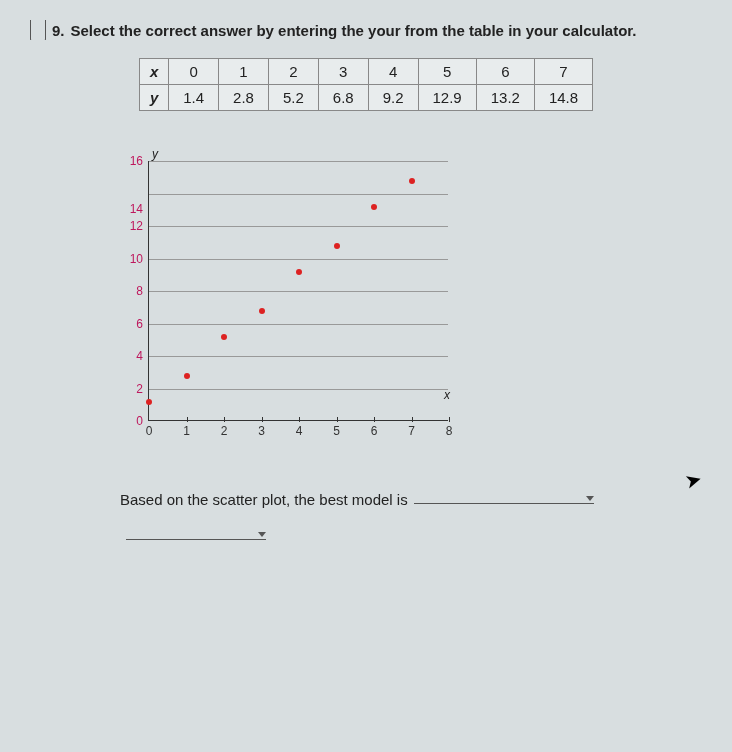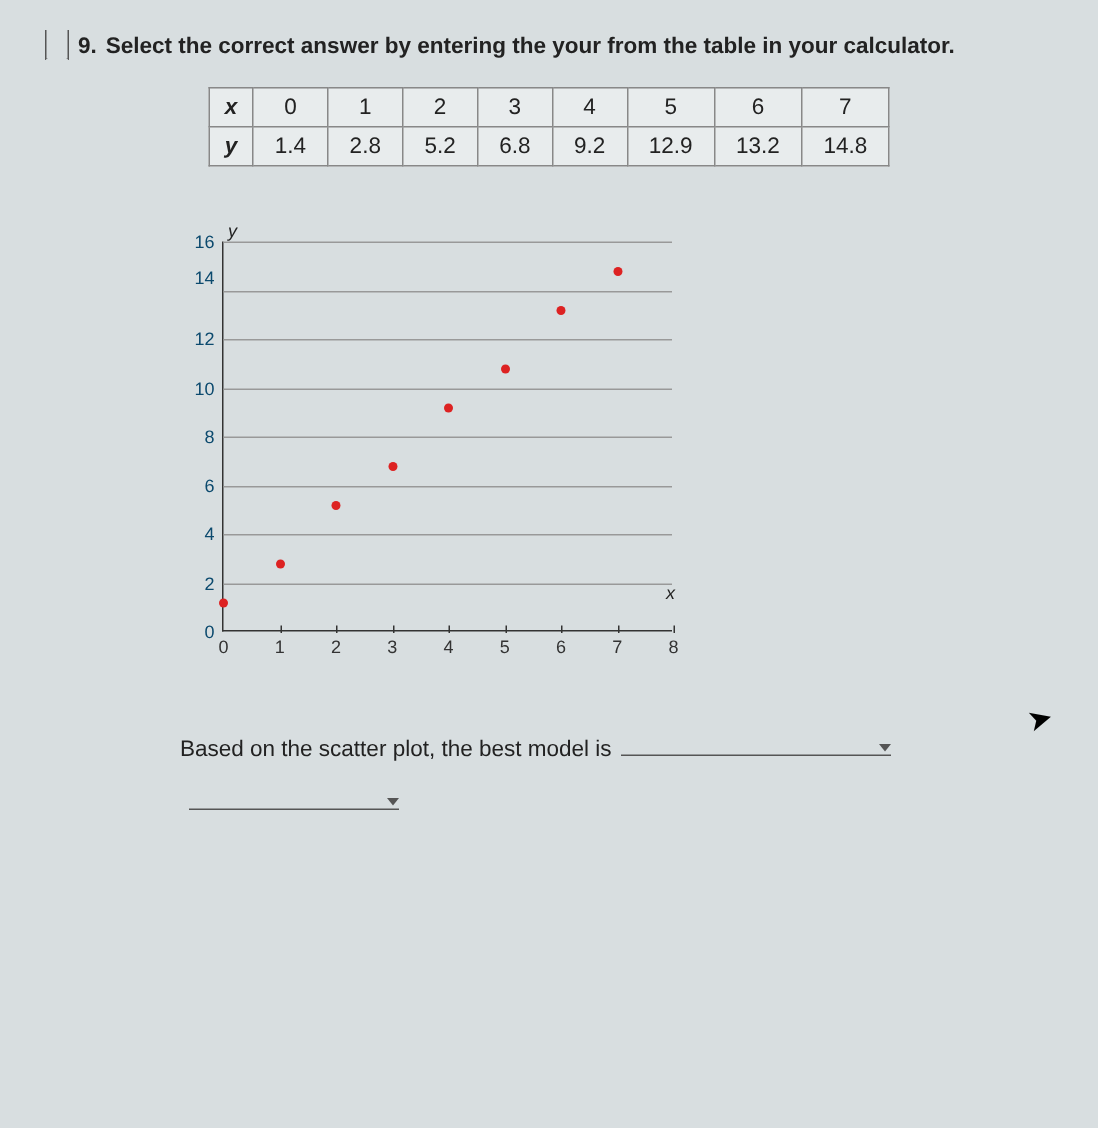--- a/index.html
+++ b/index.html
@@ -85,21 +85,21 @@
       left: 0;
       width: 100%;
       border-top: 1px solid #999;
     }
     .y-tick {
       position: absolute;
       right: 100%;
       margin-right: 6px;
       font-size: 12px;
       transform: translateY(-50%);
-      color: #0c4a6e;
+      color: #be185d;
     }
     .x-tick {
       position: absolute;
       top: 100%;
       margin-top: 4px;
       font-size: 12px;
       transform: translateX(-50%);
       color: #333;
     }
     .x-tick-mark {
@@ -201,21 +201,21 @@
       <div class="y-tick" style="top: 195px;">4</div>
       <div class="gridline" style="top: 162.5px;"></div>
       <div class="y-tick" style="top: 162.5px;">6</div>
       <div class="gridline" style="top: 130px;"></div>
       <div class="y-tick" style="top: 130px;">8</div>
       <div class="gridline" style="top: 97.5px;"></div>
       <div class="y-tick" style="top: 97.5px;">10</div>
       <div class="gridline" style="top: 65px;"></div>
       <div class="y-tick" style="top: 65px; text-align: right;">12</div>
       <div class="gridline" style="top: 32.5px;"></div>
-      <div class="y-tick" style="top: 24px;">14</div>
+      <div class="y-tick" style="top: 48px;">14</div>
       <div class="gridline" style="top: 0px;"></div>
       <div class="y-tick" style="top: 0px;">16</div>
       <div class="x-tick" style="left: 0px;">0</div>
       <div class="x-tick-mark" style="left: 37.5px;"></div>
       <div class="x-tick" style="left: 37.5px;">1</div>
       <div class="x-tick-mark" style="left: 75px;"></div>
       <div class="x-tick" style="left: 75px;">2</div>
       <div class="x-tick-mark" style="left: 112.5px;"></div>
       <div class="x-tick" style="left: 112.5px;">3</div>
       <div class="x-tick-mark" style="left: 150px;"></div>

